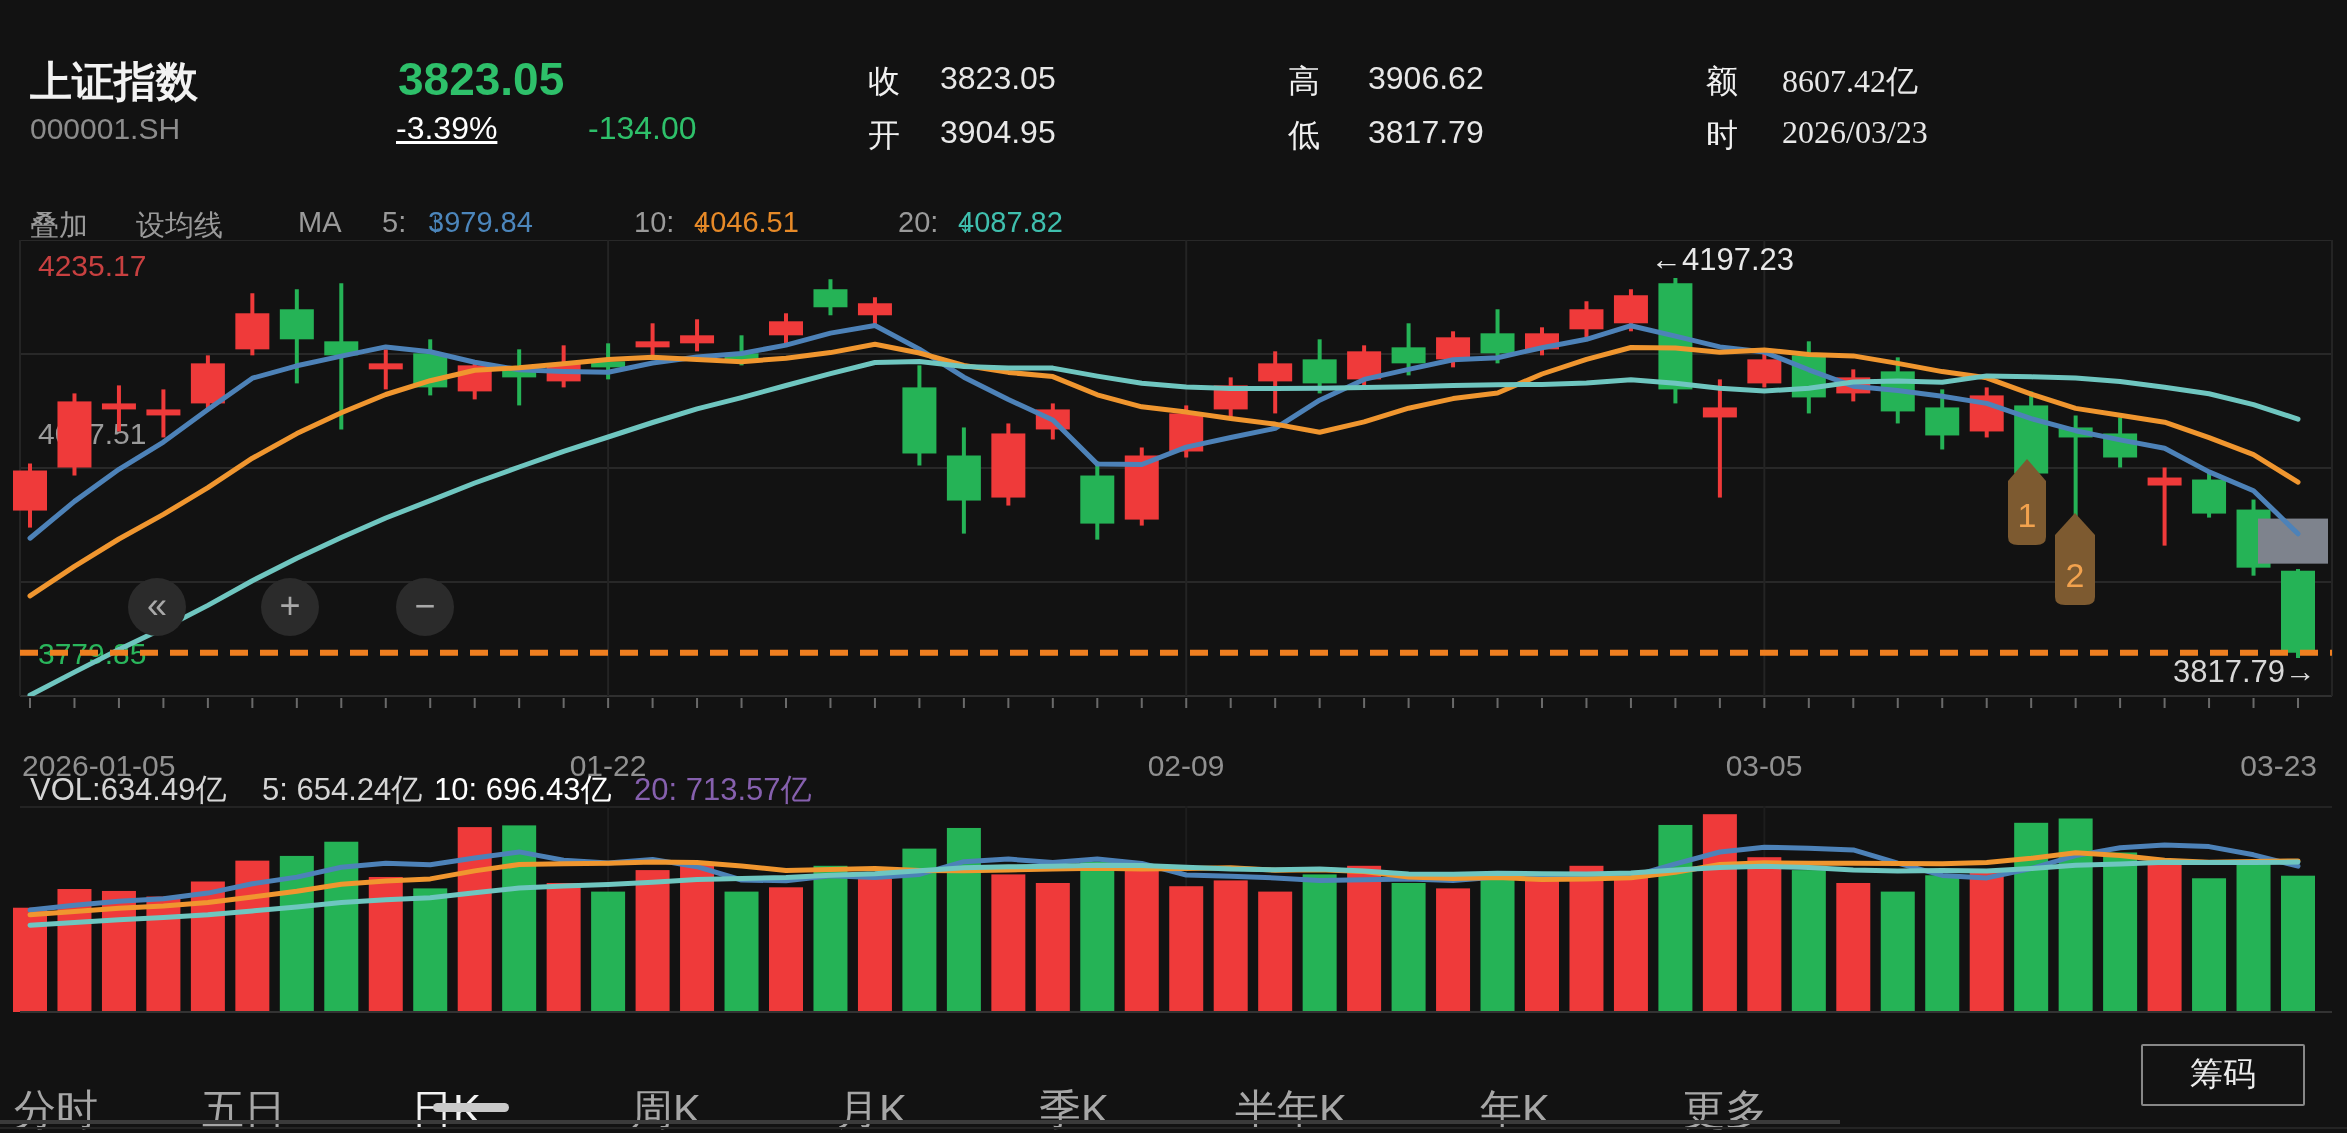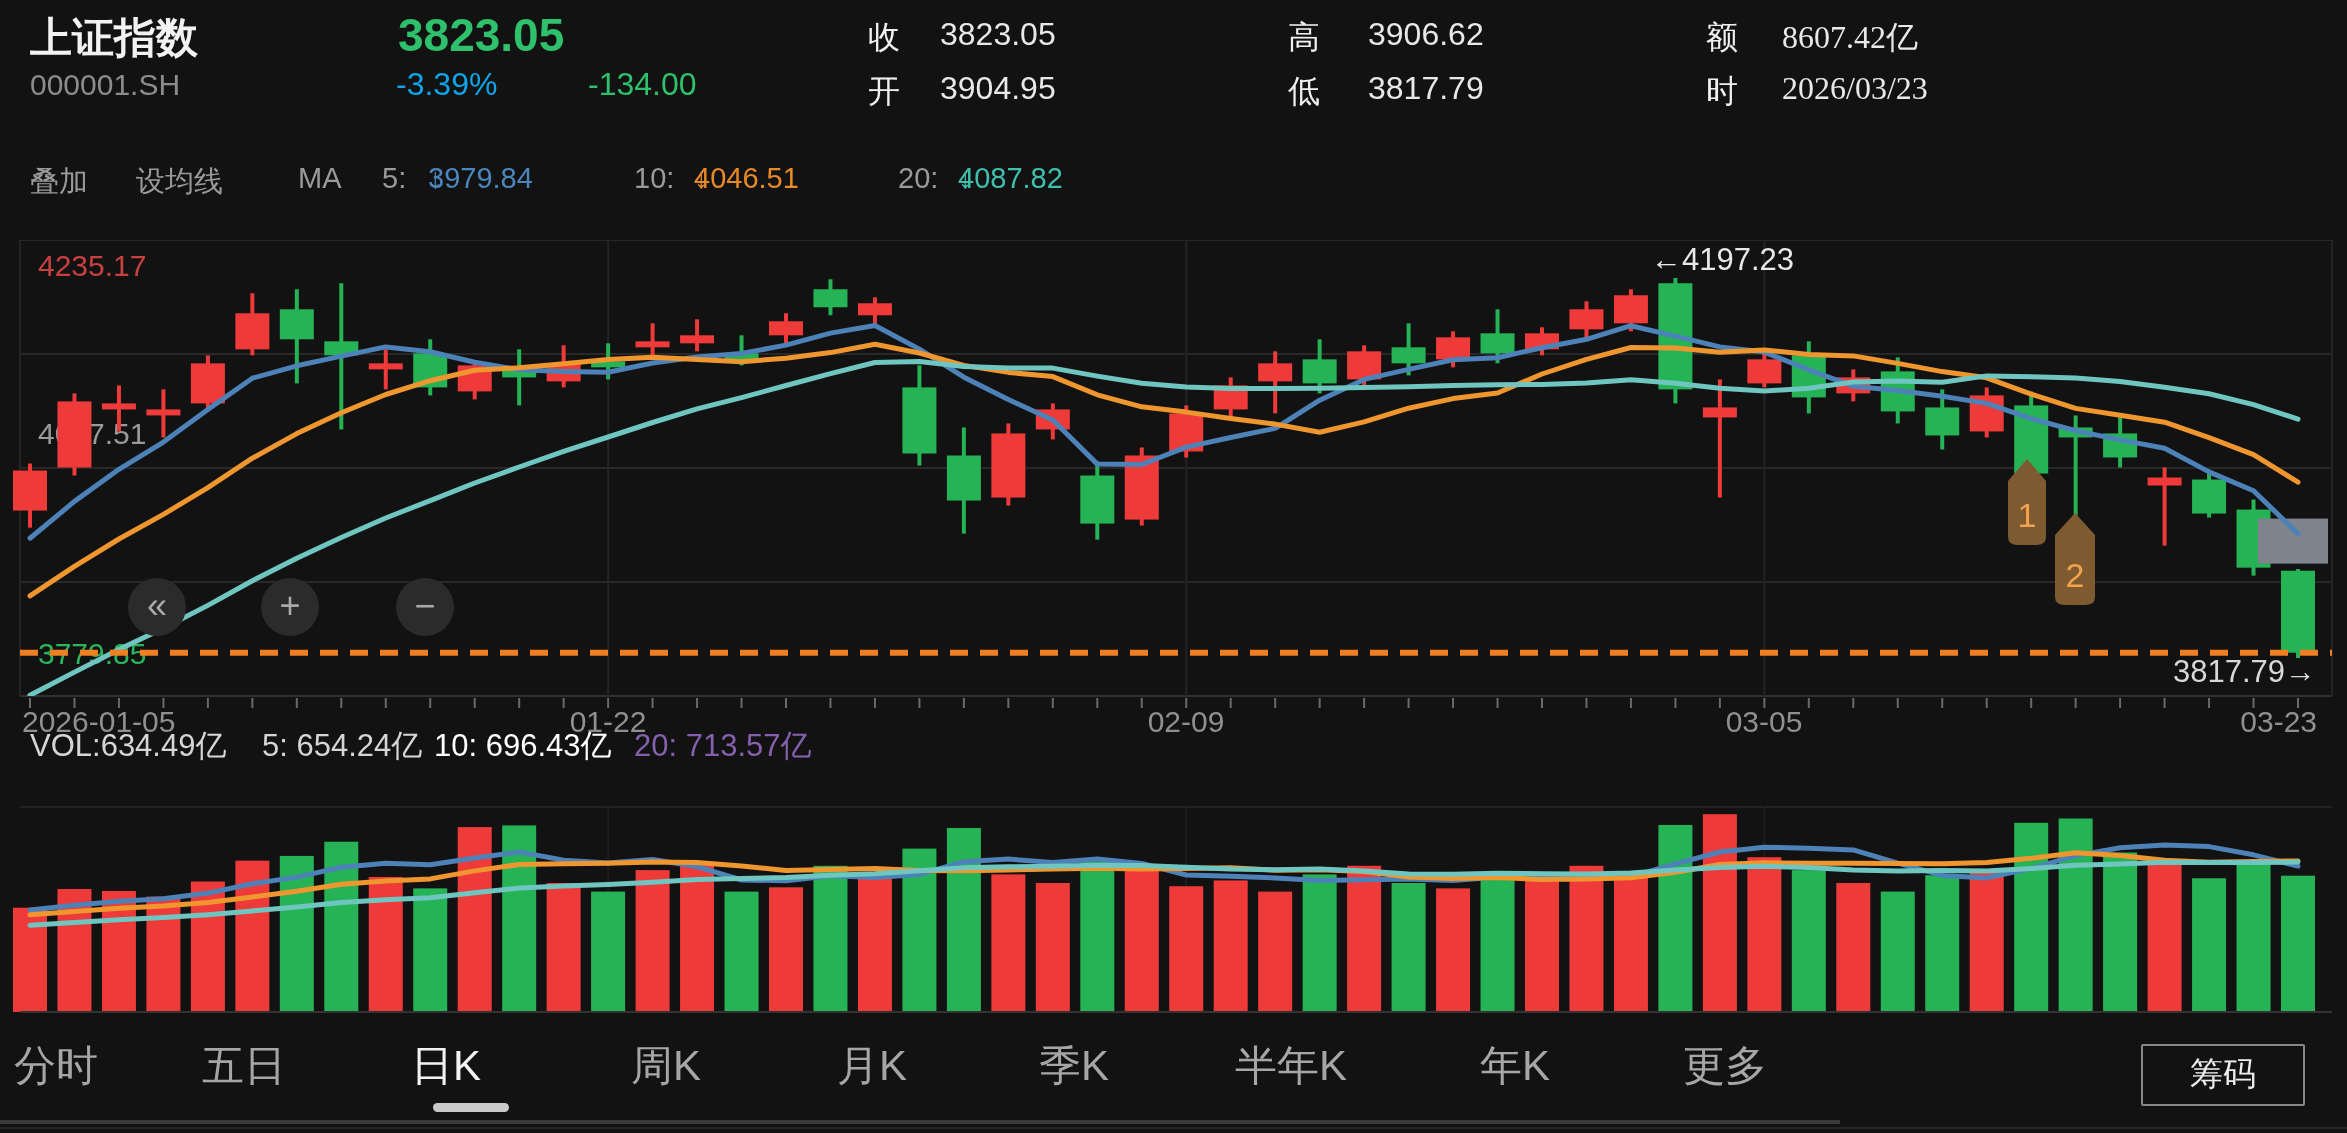--- a/index.html
+++ b/index.html
@@ -1,23 +1,23 @@
 <!DOCTYPE html>
 <html><head>
 <meta charset="utf-8">
 <style>
   html,body{margin:0;padding:0;background:#121212;}
   #app{position:relative;width:2347px;height:1133px;background:#121212;overflow:hidden;
        font-family:"Liberation Sans",sans-serif;color:#e6e6e6;}
-  .abs{position:absolute;}
+  .abs{position:absolute;margin-top:44px;}
   
   .title{left:30px;top:10px;font-size:42px;font-weight:bold;color:#f2f2f2;}
   .code{left:30px;top:68px;font-size:30px;color:#8c8c8c;}
   .price{left:398px;top:8px;font-size:46px;font-weight:bold;color:#2ec06a;}
-  .pct{left:396px;top:66px;font-size:32px;color:#0ea5e9;}
+  .pct{left:396px;top:66px;font-size:32px;color:#ffffff;text-decoration:underline;}
   .chg{left:588px;top:66px;font-size:32px;color:#2ec06a;}
   .stat-label{font-size:32px;color:#f0f0f0;}
   .stat-value{font-size:32px;color:#e8e8e8;}
   .r1{top:16px;} .r2{top:70px;}
   .c1l{left:868px;} .c1v{left:940px;}
   .c2l{left:1288px;} .c2v{left:1368px;}
   .c3l{left:1706px;} .c3v{left:1782px;font-family:Liberation Serif, serif;}
   
   .ma-row{left:0;top:162px;width:1914px;height:46px;font-size:29px;color:#9a9a9a;}
   .ma-row span{position:absolute;top:0;}

